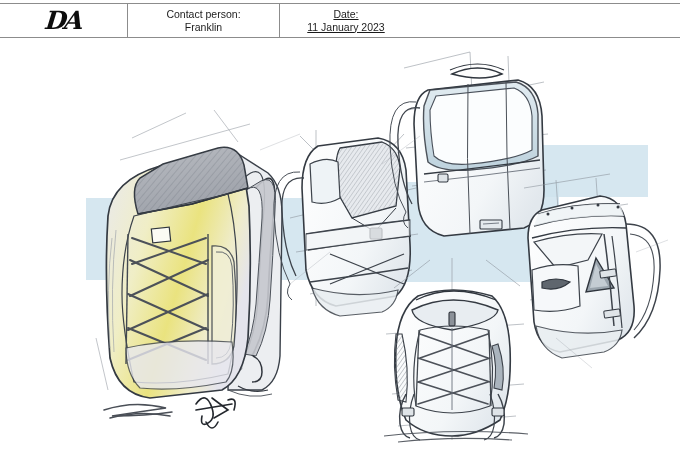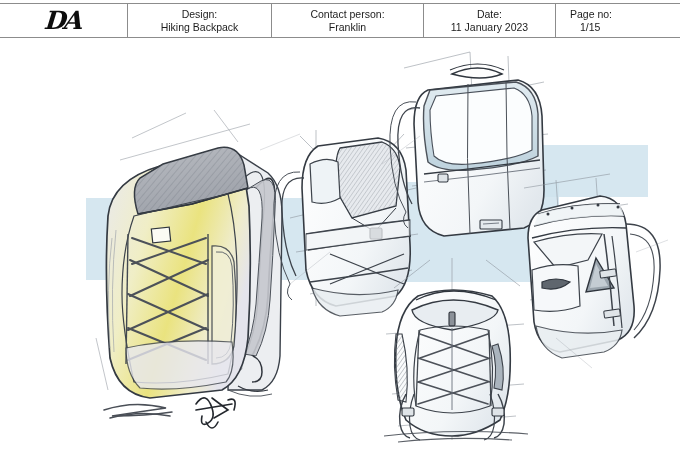--- a/index.html
+++ b/index.html
@@ -10,21 +10,21 @@
   .titleblock{position:absolute;left:0;top:3px;width:680px;height:35px;
               border-top:1px solid #8c8c8c;border-bottom:1px solid #8c8c8c;
               display:flex;box-sizing:border-box;background:#fff;}
   .tb-cell{height:100%;box-sizing:border-box;display:flex;flex-direction:column;
            align-items:center;justify-content:center;border-right:1px solid #8c8c8c;
            line-height:1.18;}
   .tb-cell:last-child{border-right:none;}
   .c-logo{width:128px;}
   .c-design{width:144px;}
   .c-contact{width:152px;}
-  .c-date{width:132px;}
+  .c-date{width:132px;text-decoration:underline;}
   .c-page{width:124px;align-items:flex-start;padding-left:14px;}
   .tb-label{font-size:10.5px;color:#1c1c1c;}
   .tb-value{font-size:10.5px;color:#1c1c1c;}
   .c-page .tb-value{padding-left:10px;}
 
   .logo-mono{font-family:"DejaVu Serif",serif;font-style:italic;font-weight:700;
              font-size:25px;letter-spacing:-3px;color:#0d0d0d;
              transform:skewX(-6deg);line-height:1;}
 
   
@@ -33,39 +33,31 @@
 </style>
 </head>
 <body>
 
 <div class="titleblock">
 
   <div class="tb-cell c-logo">
     <div class="logo-mono">DA</div>
   </div>
 
-  <div class="tb-cell c-design">
-    <div class="tb-label">Design:</div>
-    <div class="tb-value">Hiking Backpack</div>
-  </div>
 
   <div class="tb-cell c-contact">
     <div class="tb-label">Contact person:</div>
     <div class="tb-value">Franklin</div>
   </div>
 
   <div class="tb-cell c-date">
     <div class="tb-label">Date:</div>
     <div class="tb-value">11 January 2023</div>
   </div>
 
-  <div class="tb-cell c-page">
-    <div class="tb-label">Page no:</div>
-    <div class="tb-value">1/15</div>
-  </div>
 </div>
 
 <div class="canvas">
 <svg width="680" height="435" viewBox="0 0 680 435" xmlns="http://www.w3.org/2000/svg">
   <defs>
     <linearGradient id="bodyY" x1="0" y1="0" x2="1" y2="0.5">
       <stop offset="0%" stop-color="#e9e9f0"></stop>
       <stop offset="35%" stop-color="#f0eec6"></stop>
       <stop offset="62%" stop-color="#eae37f"></stop>
       <stop offset="85%" stop-color="#efeccb"></stop>

